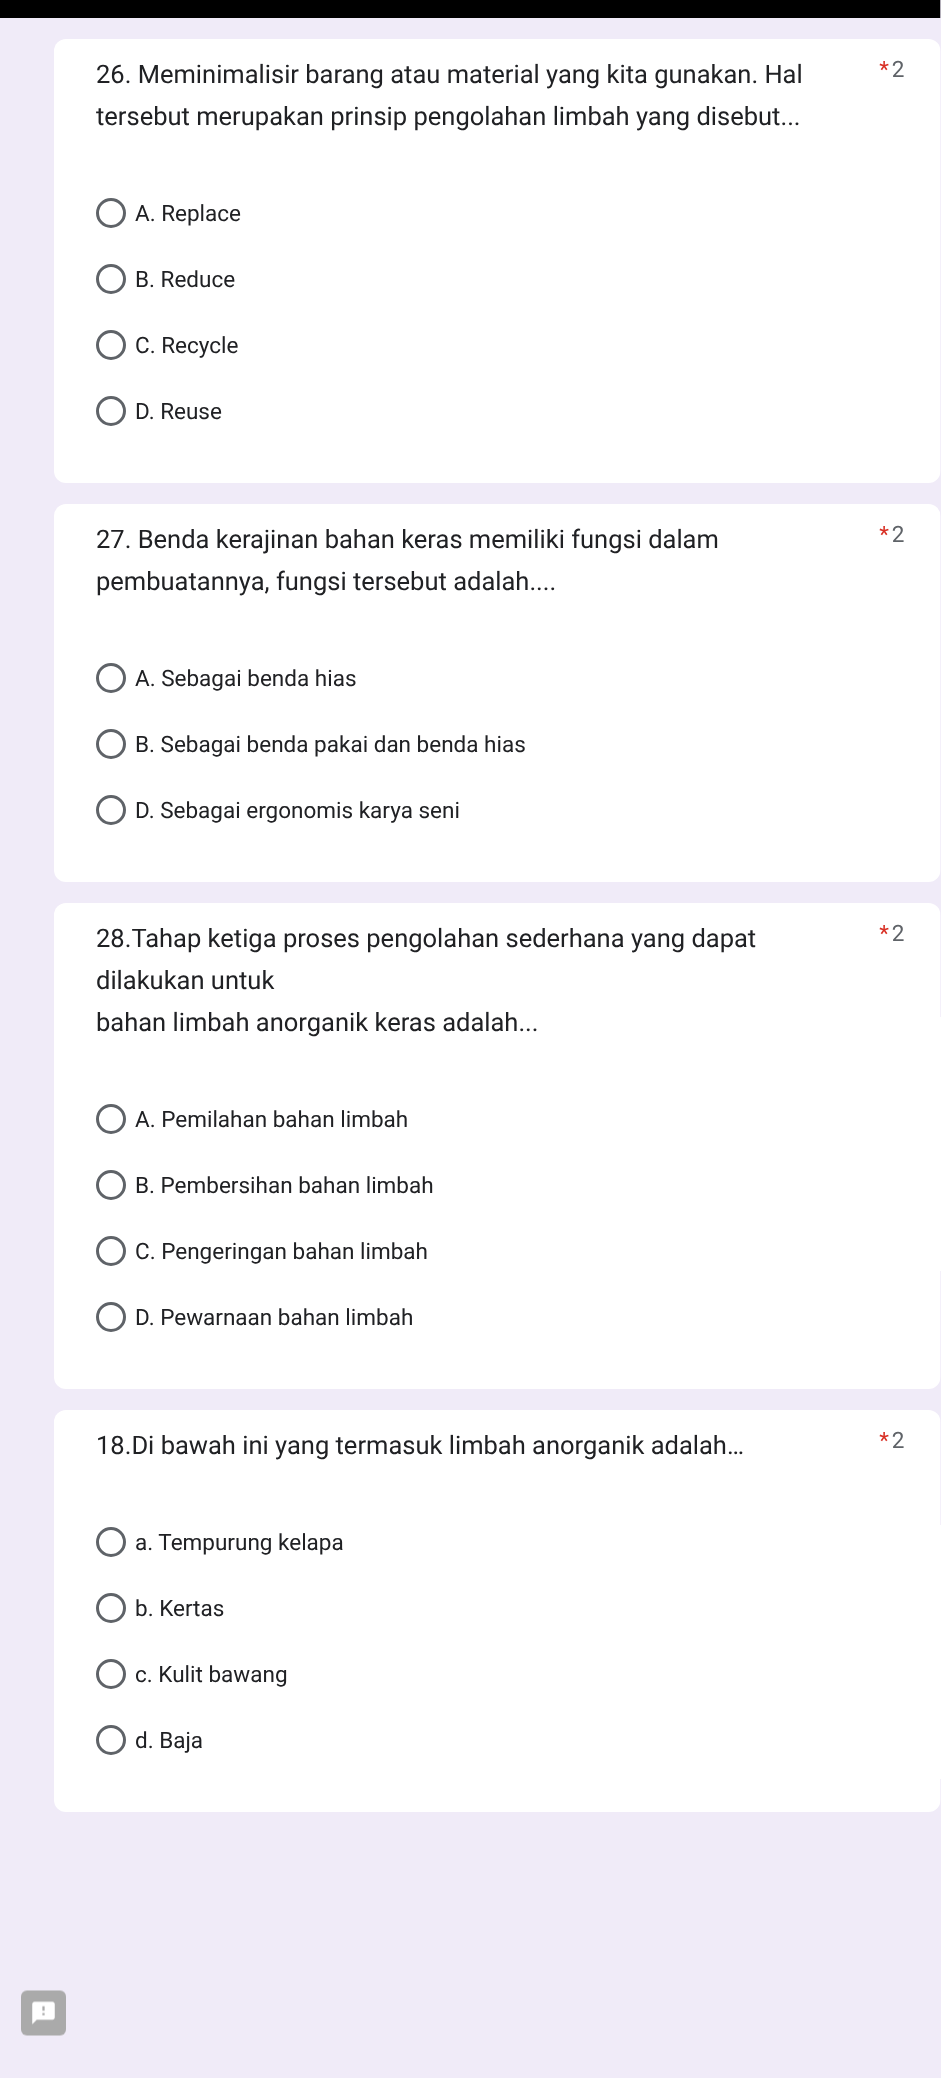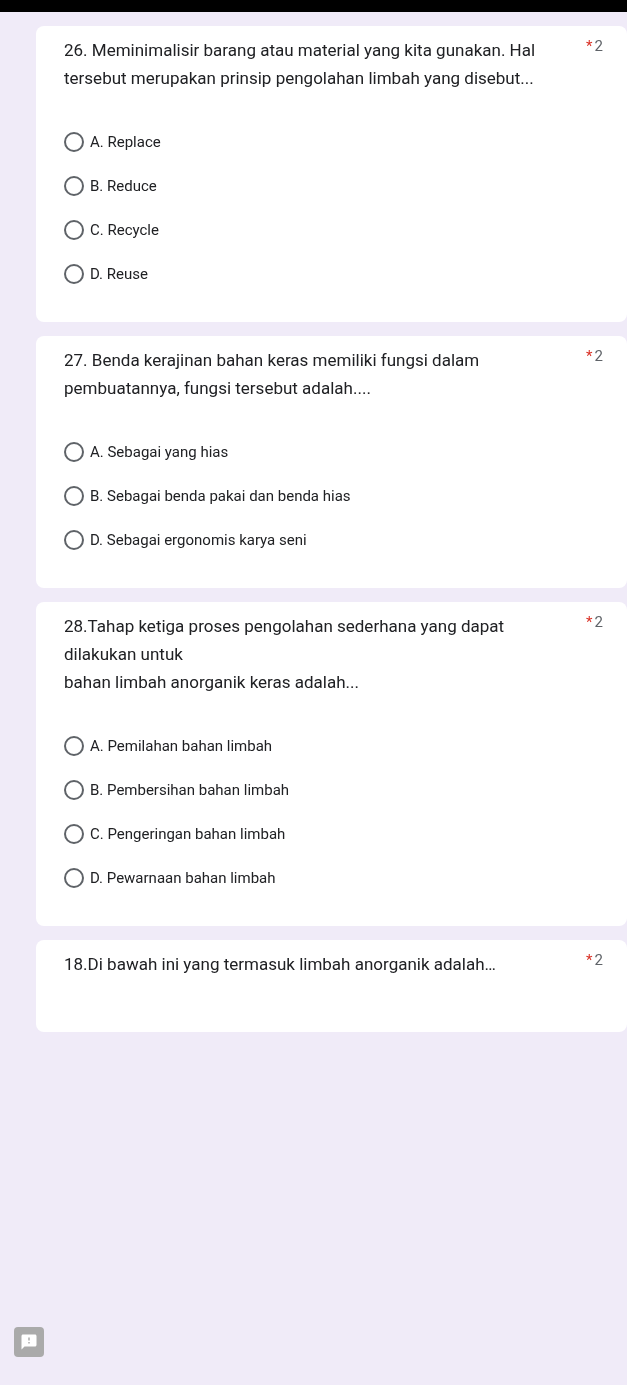--- a/index.html
+++ b/index.html
@@ -105,21 +105,21 @@
       </div>
     </div>
     <div class="card">
       <div class="q-header">
         <div class="q-text">27. Benda kerajinan bahan keras memiliki fungsi dalam pembuatannya, fungsi tersebut adalah....</div>
         <div><span class="req">*</span><span class="pts">2</span></div>
       </div>
       <div class="options">
         <div class="opt">
           <div class="radio"></div>
-          <span class="opt-label">A. Sebagai yang hias</span>
+          <span class="opt-label">A. Sebagai benda hias</span>
         </div>
         <div class="opt">
           <div class="radio"></div>
           <span class="opt-label">B. Sebagai benda pakai dan benda hias</span>
         </div>
         <div class="opt">
           <div class="radio"></div>
           <span class="opt-label">D. Sebagai ergonomis karya seni</span>
         </div>
       </div>
@@ -147,20 +147,38 @@
           <div class="radio"></div>
           <span class="opt-label">D. Pewarnaan bahan limbah</span>
         </div>
       </div>
     </div>
     <div class="card">
       <div class="q-header">
         <div class="q-text">18.Di bawah ini yang termasuk limbah anorganik adalah…</div>
         <div><span class="req">*</span><span class="pts">2</span></div>
       </div>
+      <div class="options">
+        <div class="opt">
+          <div class="radio"></div>
+          <span class="opt-label">a. Tempurung kelapa</span>
+        </div>
+        <div class="opt">
+          <div class="radio"></div>
+          <span class="opt-label">b. Kertas</span>
+        </div>
+        <div class="opt">
+          <div class="radio"></div>
+          <span class="opt-label">c. Kulit bawang</span>
+        </div>
+        <div class="opt">
+          <div class="radio"></div>
+          <span class="opt-label">d. Baja</span>
+        </div>
+      </div>
     </div>
   </div>
 
 <div class="report-btn">
   <svg width="18" height="18" viewBox="0 0 24 24">
       <path d="M20 2H4c-1.1 0-2 .9-2 2v18l4-4h14c1.1 0 2-.9 2-2V4c0-1.1-.9-2-2-2zm-7 12h-2v-2h2v2zm0-4h-2V6h2v4z"></path>
     </svg>
 </div>
 
 </body></html>

